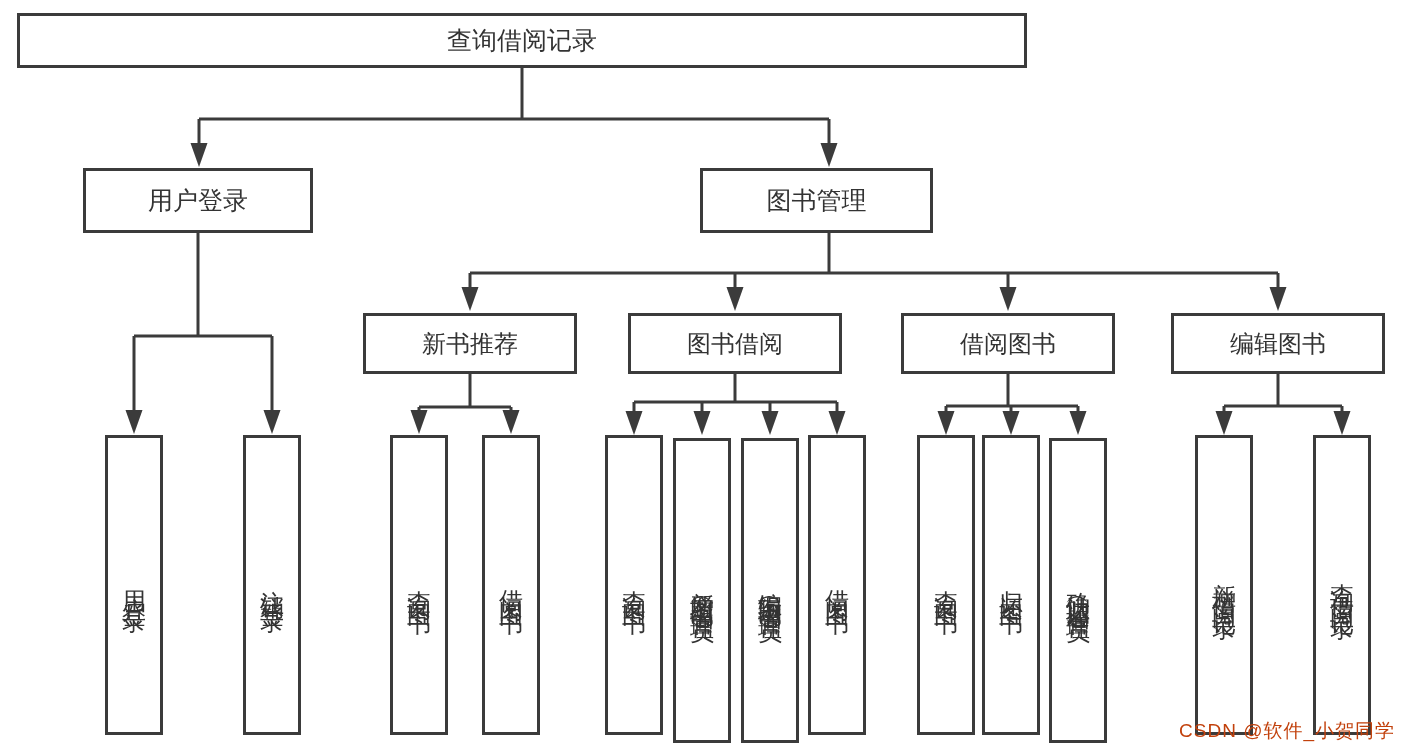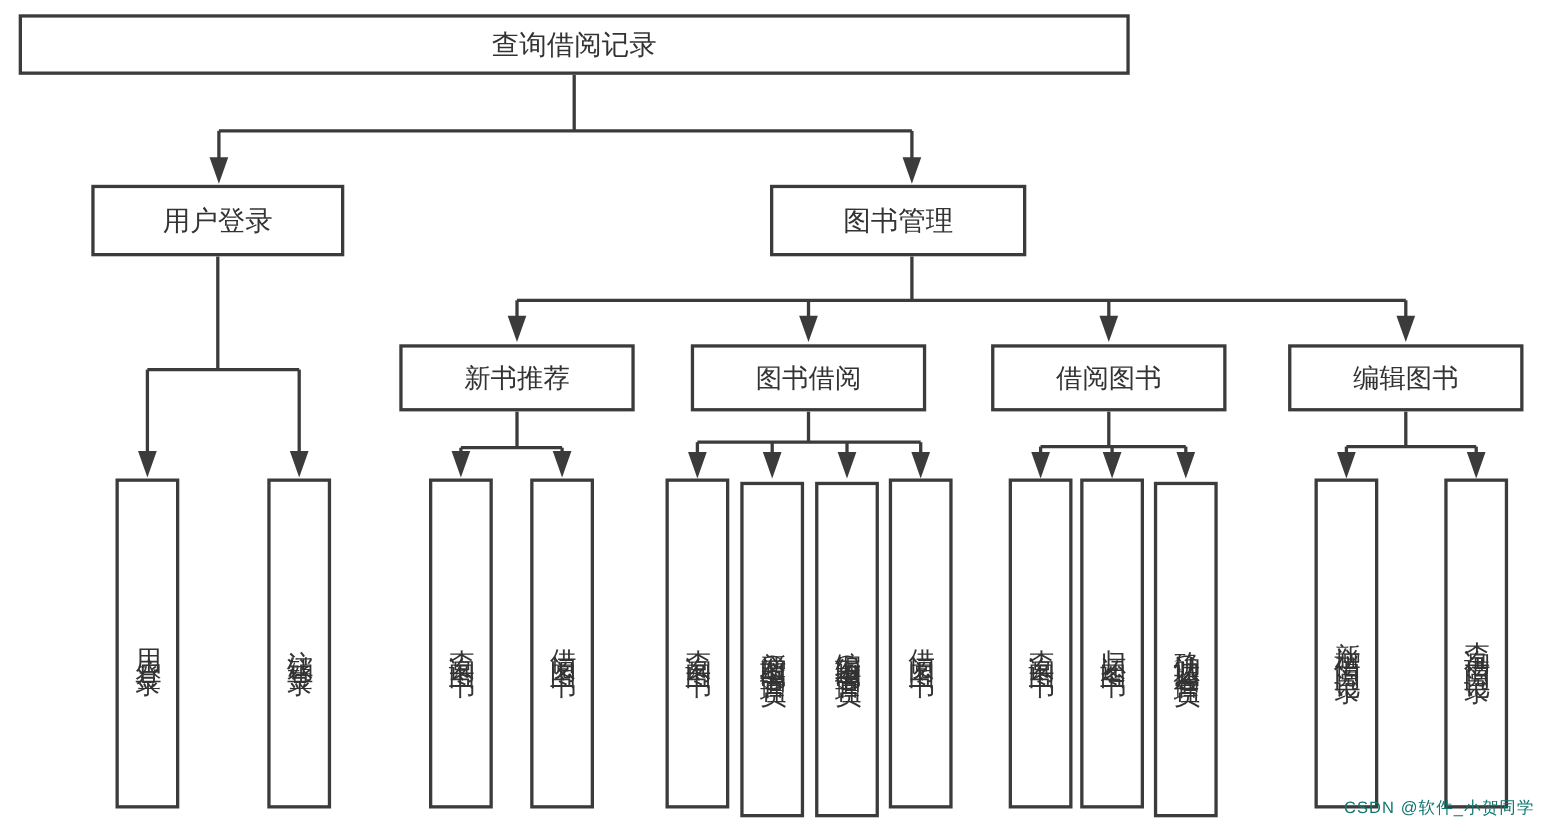--- a/index.html
+++ b/index.html
@@ -17,21 +17,21 @@
   .lvl1{font-size:25px;}
   .lvl2{font-size:25px;}
   .lvl3{font-size:24px;}
   .leaf{
     width:58px;top:435px;height:300px;font-size:24px;
     writing-mode:vertical-rl;text-orientation:mixed;letter-spacing:7px;
   }
   .leaf.tall{top:438px;height:305px;letter-spacing:4px;}
   .watermark{
     position:absolute;right:10px;bottom:3px;z-index:3;
-    color:#0f766e;font-size:15px;letter-spacing:1px;
+    color:#c2410c;font-size:19px;letter-spacing:1px;
   }
 </style>
 </head>
 <body>
 
 <div id="stage">
 
   <svg id="connectors" viewBox="0 0 1405 747" xmlns="http://www.w3.org/2000/svg">
     <g stroke="#3b3b3b" stroke-width="3" fill="none">
 

